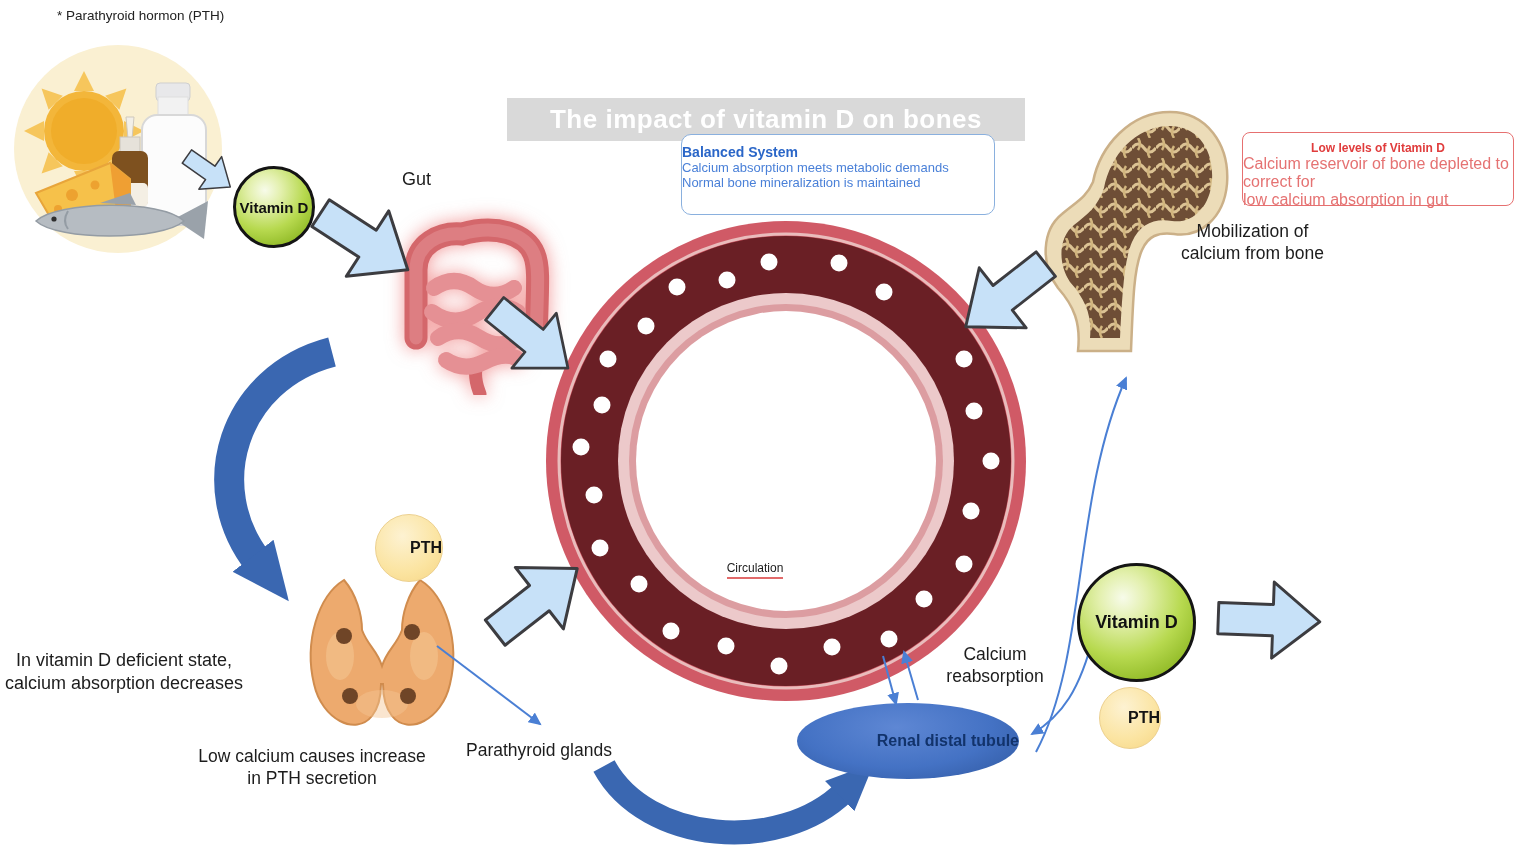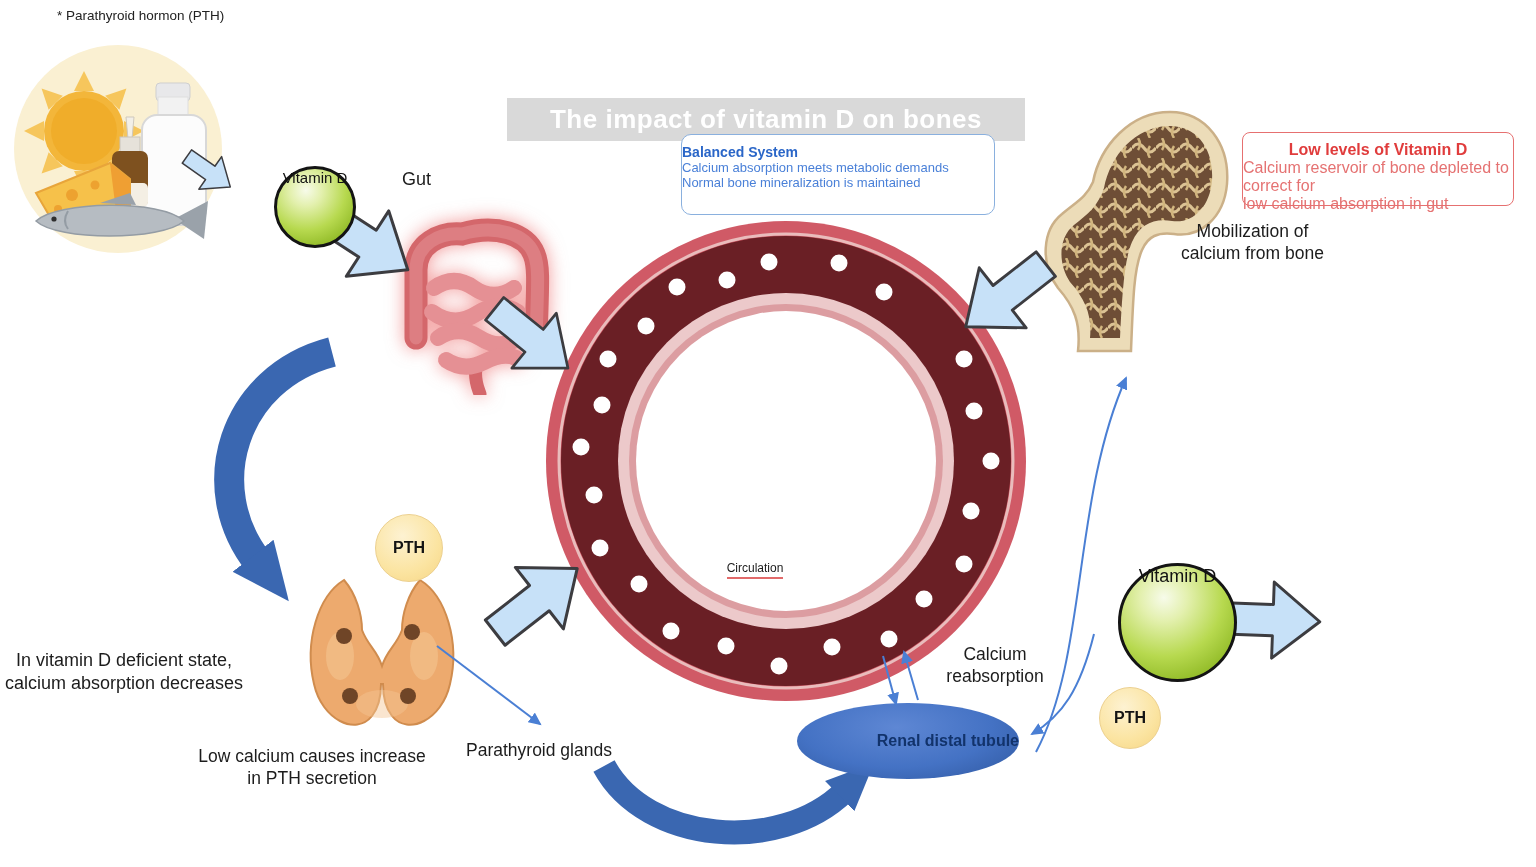--- a/index.html
+++ b/index.html
@@ -12,29 +12,29 @@
   .title-bar{left:507px;top:64px;width:518px;height:43px;background:#d9d9d9;z-index:7;margin-top:34px;}
   .title-bar span{display:block;text-align:center;line-height:43px;color:#ffffff;font-weight:bold;
                   font-size:26px;letter-spacing:.5px;}
   .footnote{left:57px;top:8px;font-size:13.5px;color:#222;z-index:7;}
   
   .info-box{border-radius:10px;background:#fff;z-index:7;}
   .balanced{left:681px;top:134px;width:312px;height:70px;border:1.5px solid #8ab0de;padding-top:9px;}
   .balanced .bx-title{font-size:14px;font-weight:bold;color:#2a66c8;text-align:left;}
   .balanced .bx-line{font-size:13px;color:#4a80d8;}
   .lowbox{left:1242px;top:132px;width:270px;height:64px;border:1.5px solid #e67070;padding-top:8px;border-radius:8px;}
-  .lowbox .bx-title{font-size:16px;font-weight:bold;color:#e03c3c;text-align:center;}
+  .lowbox .bx-title{font-size:12px;font-weight:bold;color:#e03c3c;text-align:center;}
   .lowbox .bx-line{font-size:16px;color:#e57272;}
   
-  .green-ball{border-radius:50%;border:3px solid #141414;z-index:6;display:flex;align-items:flex-start;justify-content:center;
+  .green-ball{border-radius:50%;border:3px solid #141414;z-index:6;display:flex;align-items:center;justify-content:center;
     background:radial-gradient(circle at 38% 28%, #f7fbea 0%, #e3f0ae 22%, #b7d94f 55%, #93bc29 80%, #7ba317 100%);
-    font-weight:normal;color:#111;margin-left:41px;}
+    font-weight:bold;color:#111;}
   .ball1{left:233px;top:166px;width:76px;height:76px;font-size:15px;}
   .ball2{left:1077px;top:563px;width:113px;height:113px;font-size:18px;}
-  .pth-ball{border-radius:50%;border:1.5px solid #ecd08f;z-index:6;display:flex;align-items:center;justify-content:center;
+  .pth-ball{border-radius:50%;border:1.5px solid #ecd08f;z-index:6;display:flex;align-items:center;justify-content:flex-end;
     background:radial-gradient(circle at 40% 32%, #fdf2d2 0%, #fbe4a1 60%, #f6d584 100%);
     font-weight:bold;color:#141414;}
   .pth1{left:375px;top:514px;width:66px;height:66px;font-size:16px;}
   .pth2{left:1099px;top:687px;width:60px;height:60px;font-size:16px;}
   
   .renal{left:797px;top:703px;width:222px;height:76px;border-radius:50%;z-index:3;
     background:radial-gradient(ellipse at 45% 32%, #5e87d4 0%, #4472c4 55%, #2f579e 100%);
     display:flex;align-items:center;justify-content:flex-end;font-weight:bold;font-size:16px;color:#12336b;}
   
   .lbl{font-size:17.5px;z-index:7;}

